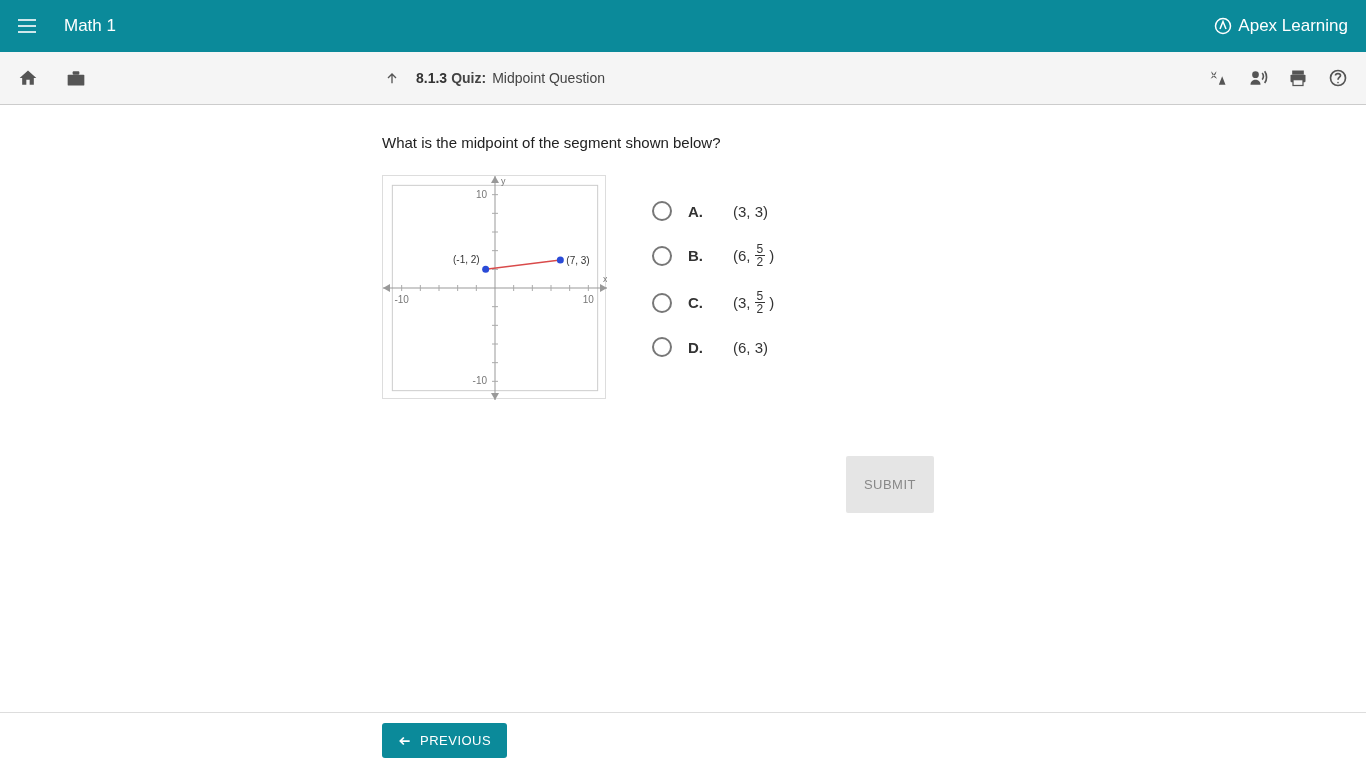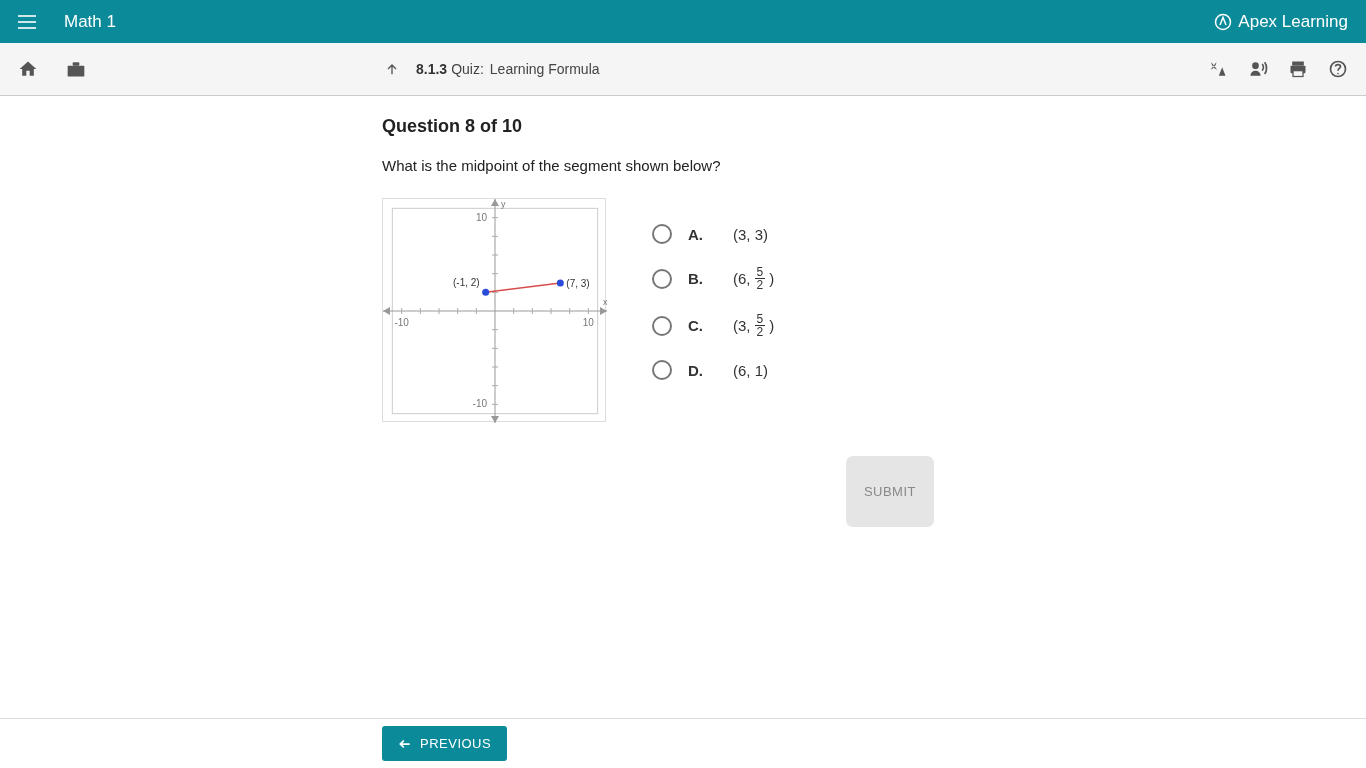--- a/index.html
+++ b/index.html
@@ -1,32 +1,32 @@
 <!DOCTYPE html>
 <html><head>
 <meta charset="utf-8">
 <style>
   * { box-sizing: border-box; margin: 0; padding: 0; }
   body { font-family: Arial, Helvetica, sans-serif; font-size: 14px; color: #333; background: #fff; width: 1366px; height: 768px; overflow: hidden; position: relative; }
 
   
-  .topbar { height: 43px; background: #0b8a9a; display: flex; align-items: center; padding: 0 18px; color: #fff; }
+  .topbar { height: 52px; background: #0b8a9a; display: flex; align-items: center; padding: 0 18px; color: #fff; }
   .hamburger { width: 18px; height: 14px; display: flex; flex-direction: column; justify-content: space-between; margin-right: 28px; cursor: pointer; }
   .hamburger span { display: block; height: 2px; background: #cfe7eb; }
   .course-title { font-size: 17px; font-weight: 400; }
   .brand { margin-left: auto; font-size: 17px; font-weight: 400; display: flex; align-items: center; gap: 6px; }
   .brand-logo { width: 18px; height: 18px; }
 
   
   .secbar { height: 53px; background: #f5f5f5; border-bottom: 1px solid #ccc; display: flex; align-items: center; padding: 0 18px; color: #444; }
   .sec-left-icons { display: flex; gap: 28px; align-items: center; }
   .icon-btn { width: 20px; height: 20px; display: flex; align-items: center; justify-content: center; cursor: pointer; color: #555; }
   .breadcrumb-up { margin-left: 296px; margin-right: 14px; }
   .quiz-id { font-weight: 700; font-size: 14px; color: #333; }
-  .quiz-type { font-weight: 400; margin-left: 4px; font-size: 14px; }
+  .quiz-type { font-weight: 700; margin-left: 4px; font-size: 14px; }
   .quiz-name { font-weight: 400; margin-left: 6px; font-size: 14px; }
   .sec-right-icons { margin-left: auto; display: flex; gap: 20px; align-items: center; }
 
   
   .content { position: absolute; left: 382px; top: 116px; width: 560px; }
   .q-header { font-size: 18px; font-weight: 700; color: #222; margin-bottom: 20px; }
   .q-text { font-size: 15px; color: #222; margin-bottom: 24px; margin-top: 18px; }
 
   .q-body { display: flex; align-items: flex-start; }
   .graph-wrap { width: 224px; height: 224px; border: 1px solid #ddd; position: relative; background: #fff; flex-shrink: 0; }
@@ -35,24 +35,24 @@
   .answer-row { display: flex; align-items: center; margin-bottom: 22px; cursor: pointer; }
   .answer-row:last-child { margin-bottom: 0; }
   .radio { width: 20px; height: 20px; border: 2px solid #777; border-radius: 50%; margin-right: 16px; flex-shrink: 0; }
   .ans-letter { font-weight: 700; margin-right: 6px; font-size: 15px; }
   .ans-text { font-size: 15px; display: inline-flex; align-items: center; gap: 2px; margin-left: 24px; }
   .frac { display: inline-flex; flex-direction: column; align-items: center; font-size: 12px; line-height: 1; vertical-align: middle; margin: 0 2px; }
   .frac .num { border-bottom: 1px solid #333; padding: 0 2px; }
   .frac .den { padding: 0 2px; }
 
   .submit-row { position: absolute; left: 382px; top: 456px; width: 552px; display: flex; justify-content: flex-end; }
-  .submit-btn { background: #e5e5e5; color: #888; font-size: 13px; font-weight: 500; letter-spacing: 0.5px; padding: 28px 18px; border: none; border-radius: 7px; cursor: not-allowed; }
-
-  
-  .footer { position: absolute; left: 0; right: 0; bottom: 0; height: 50px; border-top: 1px solid #ddd; display: flex; align-items: center; padding-left: 382px; background: #fff; }
+  .submit-btn { background: #e5e5e5; color: #888; font-size: 13px; font-weight: 500; letter-spacing: 0.5px; padding: 21px 18px; border: none; border-radius: 2px; cursor: not-allowed; }
+
+  
+  .footer { position: absolute; left: 0; right: 0; bottom: 0; height: 56px; border-top: 1px solid #ddd; display: flex; align-items: center; padding-left: 382px; background: #fff; }
   .prev-btn { background: #0b8a9a; color: #fff; border: none; border-radius: 3px; font-size: 13px; font-weight: 500; letter-spacing: 0.5px; padding: 10px 16px; display: flex; align-items: center; gap: 8px; cursor: pointer; }
 
   svg { display: block; }
 </style>
 </head>
 <body>
 
 <div class="topbar">
   <div class="hamburger">
     <span></span>
@@ -83,21 +83,21 @@
         </svg>
     </div>
   </div>
   <div class="icon-btn breadcrumb-up">
     <svg width="16" height="16" viewBox="0 0 24 24" fill="none" stroke="#555" stroke-width="2">
         <path d="M12 20 V6 M6 12 L12 6 L18 12"></path>
       </svg>
   </div>
   <span class="quiz-id">8.1.3</span>
   <span class="quiz-type">Quiz:</span>
-  <span class="quiz-name">Learning Formula</span>
+  <span class="quiz-name">Midpoint Question</span>
   <div class="sec-right-icons">
     <div class="icon-btn">
       <svg width="20" height="20" viewBox="0 0 24 24" fill="#555">
           <path d="M3 4 H11 M7 4 V2 M4 4 C4 8 8 12 11 13 M10 4 C10 8 6 12 3 13 M13 20 L17 10 L21 20 M14.5 17 H19.5"></path>
         </svg>
     </div>
     <div class="icon-btn">
       <svg width="20" height="20" viewBox="0 0 24 24" fill="#555">
           <circle cx="9" cy="8" r="4"></circle>
           <path d="M3 20 C3 16 6 14 9 14 C12 14 15 16 15 20 Z"></path>
@@ -115,21 +115,20 @@
       <svg width="20" height="20" viewBox="0 0 24 24" fill="none" stroke="#555" stroke-width="2">
           <circle cx="12" cy="12" r="9"></circle>
           <path d="M9 9 C9 6 15 6 15 9 C15 11 12 11 12 14"></path>
           <circle cx="12" cy="17.5" r="1" fill="#555" stroke="none"></circle>
         </svg>
     </div>
   </div>
 </div>
 
 <div class="content">
-  <div class="q-header">Question 8 of 10</div>
   <div class="q-text">What is the midpoint of the segment shown below?</div>
 
   <div class="q-body">
 
     <div class="graph-wrap">
       <svg id="graph-svg" width="224" height="224" viewBox="0 0 224 224">
           <rect x="9.333333333333332" y="9.333333333333314" width="205.33333333333334" height="205.33333333333334" fill="none" stroke="#ccc" stroke-width="1"></rect>
           <line x1="0" y1="112" x2="224" y2="112" stroke="#999" stroke-width="1"></line>
           <line x1="112" y1="224" x2="112" y2="0" stroke="#999" stroke-width="1"></line>
           <polygon points="224,112 217,108 217,116" fill="#999"></polygon>
@@ -196,21 +195,21 @@
             <span class="frac">
               <span class="num">5</span>
               <span class="den">2</span>
             </span>
             <span>)</span>
           </span>
         </div>
         <div class="answer-row">
           <div class="radio"></div>
           <span class="ans-letter">D.</span>
-          <span class="ans-text">(6, 1)</span>
+          <span class="ans-text">(6, 3)</span>
         </div>
       </div>
   </div>
 </div>
 
 <div class="submit-row">
   <button class="submit-btn">SUBMIT</button>
 </div>
 
 <div class="footer">

